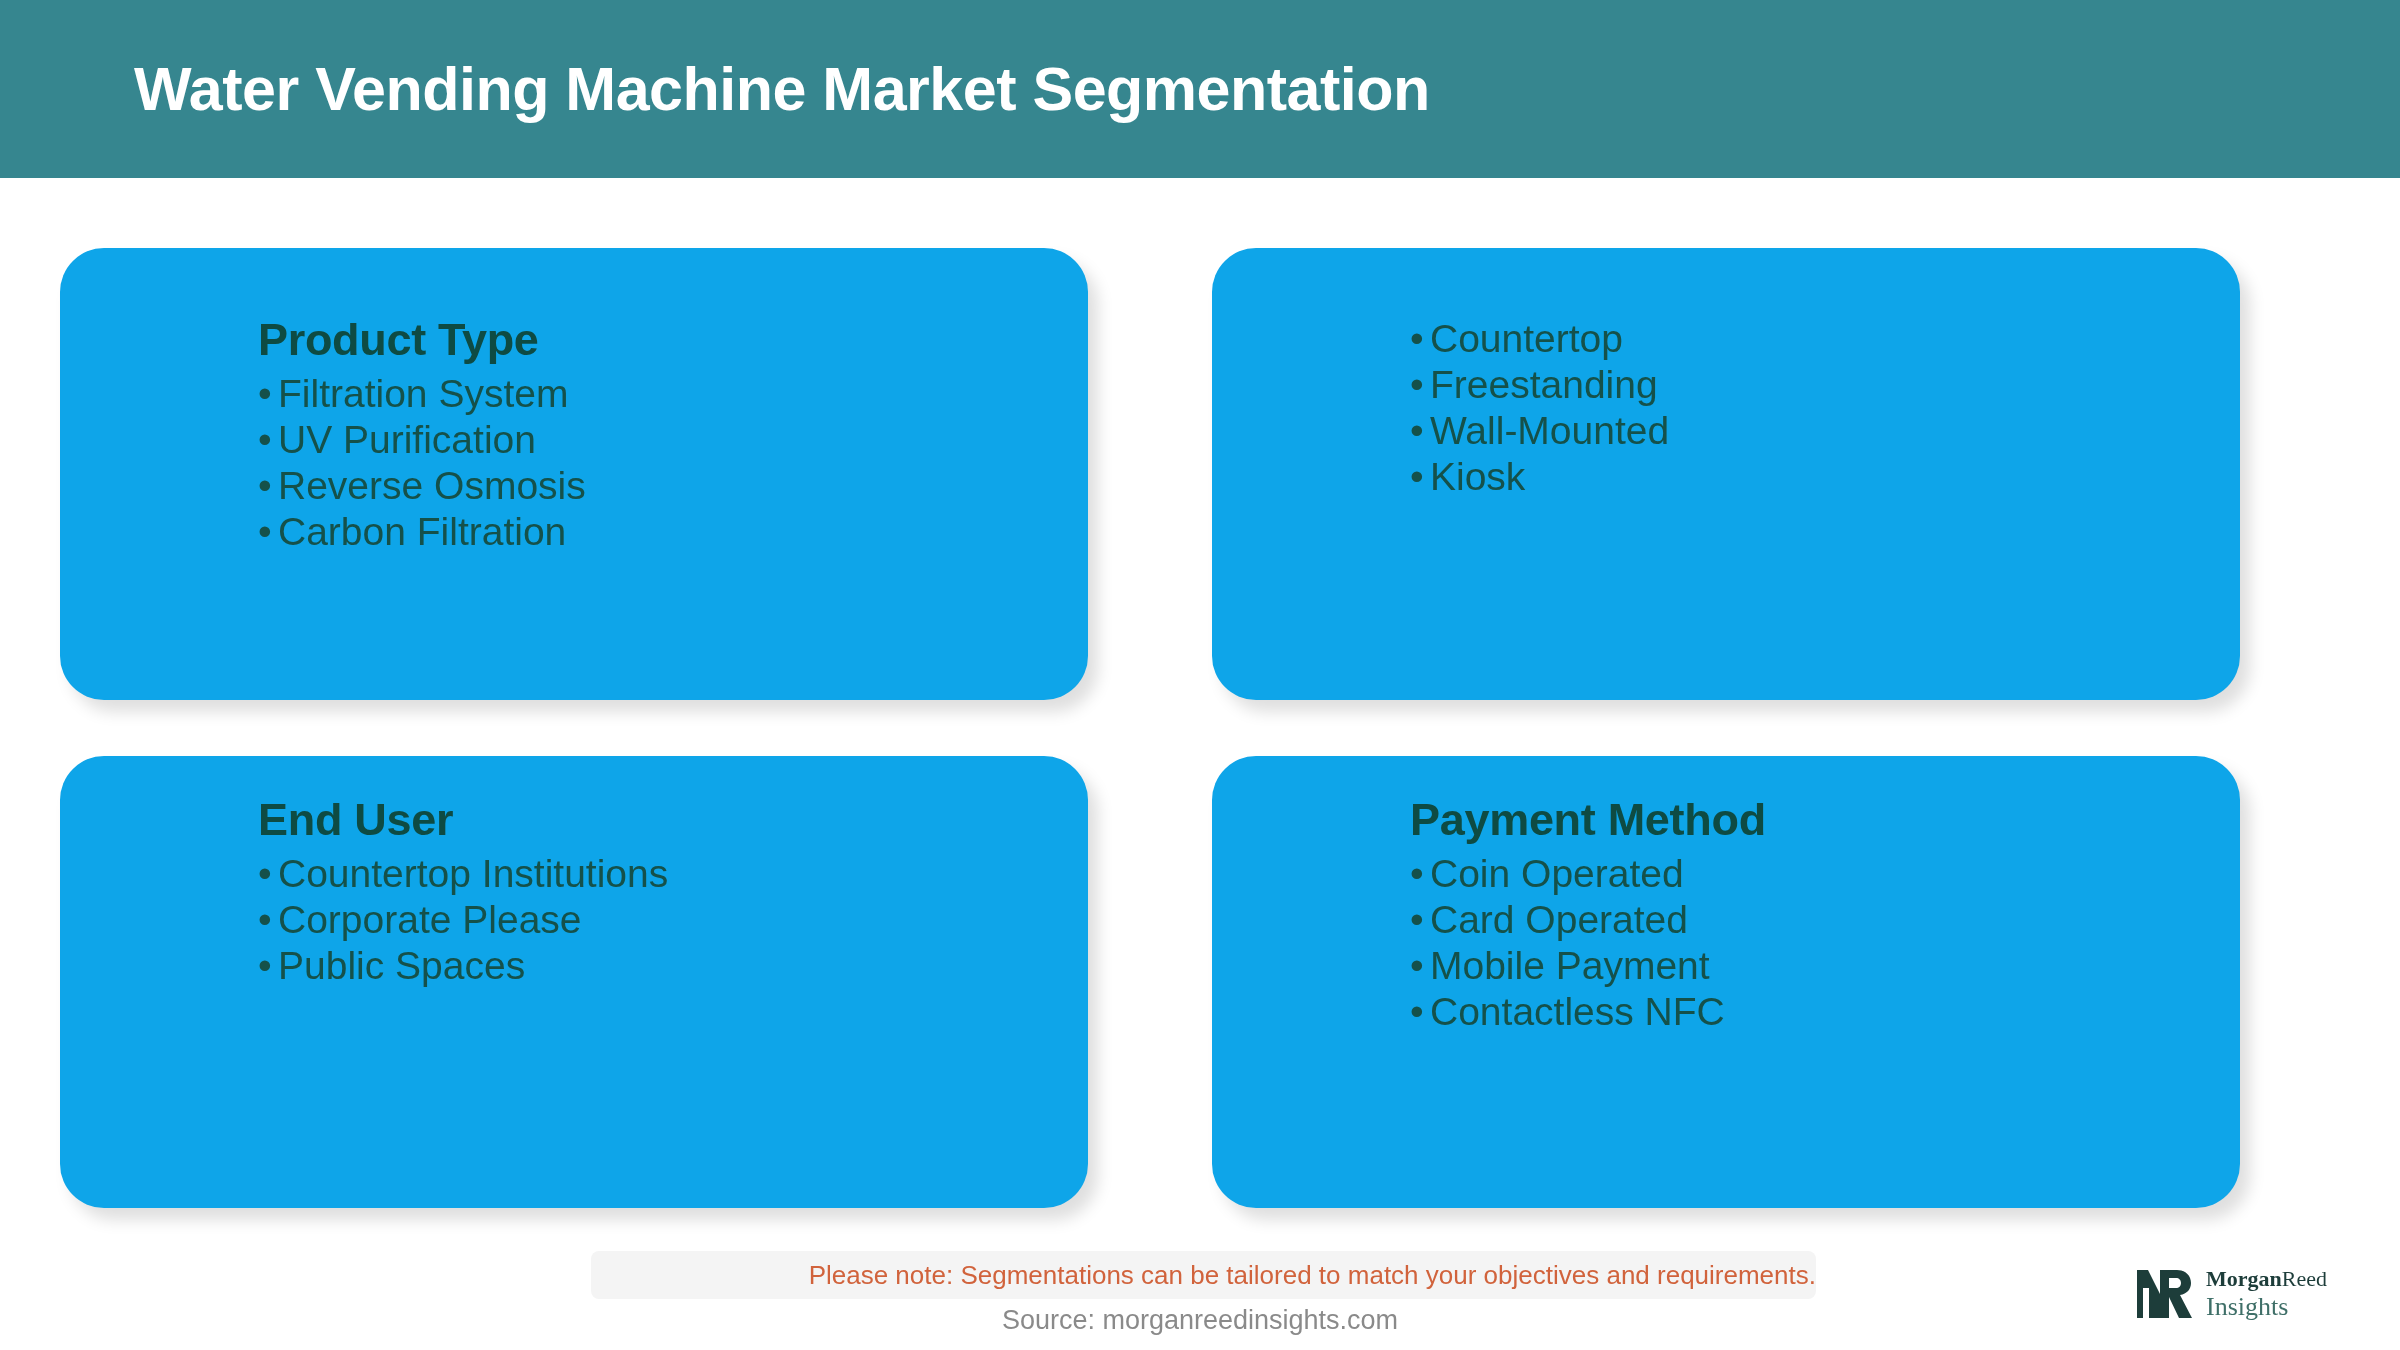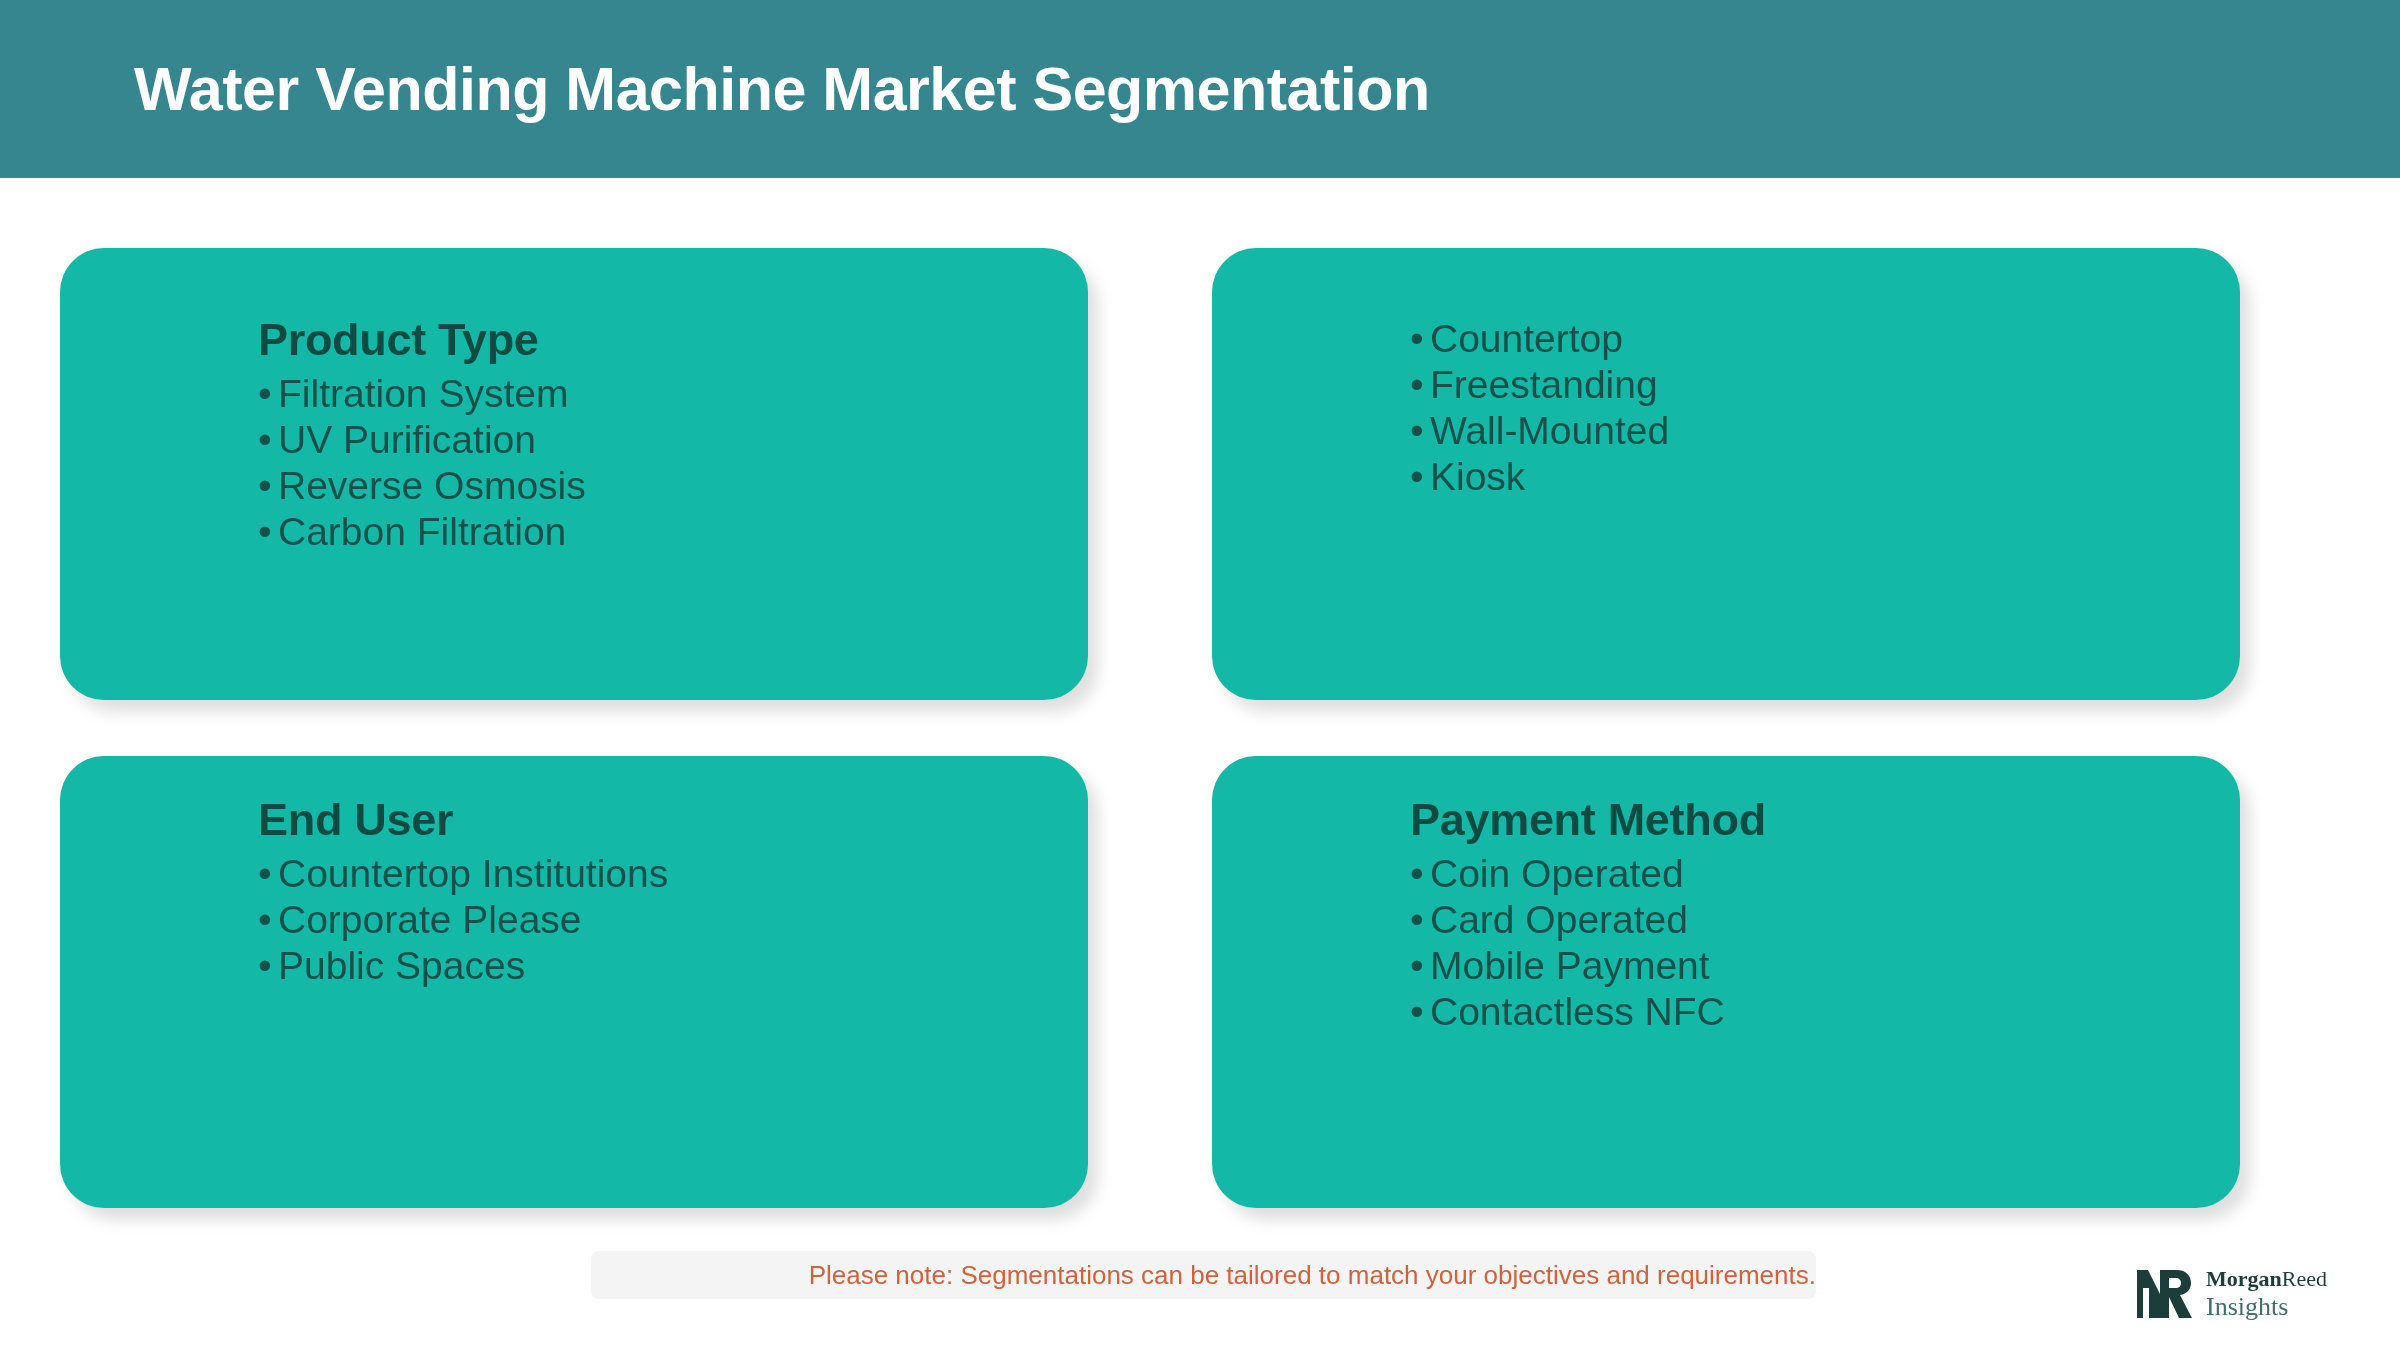--- a/index.html
+++ b/index.html
@@ -46,21 +46,21 @@
   .grid {
     position: absolute;
     left: 0;
     top: 178px;
     width: 2400px;
     height: 1030px;
   }
 
   .card {
     position: absolute;
-    background: #14b8a6;
+    background: #0ea5e9;
     border-radius: 44px;
     box-shadow: 10px 12px 16px rgba(0,0,0,0.13);
     box-sizing: border-box;
     padding: 0;
   }
   .card.c0 { left: 60px;   top: 70px;  width: 1028px; height: 452px; }
   .card.c1 { left: 1212px; top: 70px;  width: 1028px; height: 452px; }
   .card.c2 { left: 60px;   top: 578px; width: 1028px; height: 452px; }
   .card.c3 { left: 1212px; top: 578px; width: 1028px; height: 452px; }
 
@@ -216,20 +216,21 @@
         </ul>
       </div>
     </div>
 
   </div>
 
   <div class="note-banner">
     <span class="note-text">Please note: Segmentations can be tailored to match your objectives and requirements.</span>
   </div>
 
+  <div class="source-text">Source: morganreedinsights.com</div>
 
   <div class="logo">
     <svg class="logo-mark" width="58" height="52" viewBox="0 0 58 52">
       <path d="M2 50 L2 2 L13 2 L25 26 L25 50 L14 50 L14 20 L8 20 L8 50 Z" fill="#1d3d3a"></path>
       <path d="M25 2 L42 2 C51 2 56 8 56 15 C56 21 52 26 45 27 L57 50 L44 50 L34 29 L34 20 L41 20 C44 20 46 18 46 15 C46 12 44 10 41 10 L34 10 L34 50 L25 50 Z" fill="#1d3d3a"></path>
     </svg>
     <div class="logo-words">
       <div class="logo-line1"><span class="bold">Morgan</span><span>Reed</span></div>
       <div class="logo-line2">Insights</div>
     </div>

